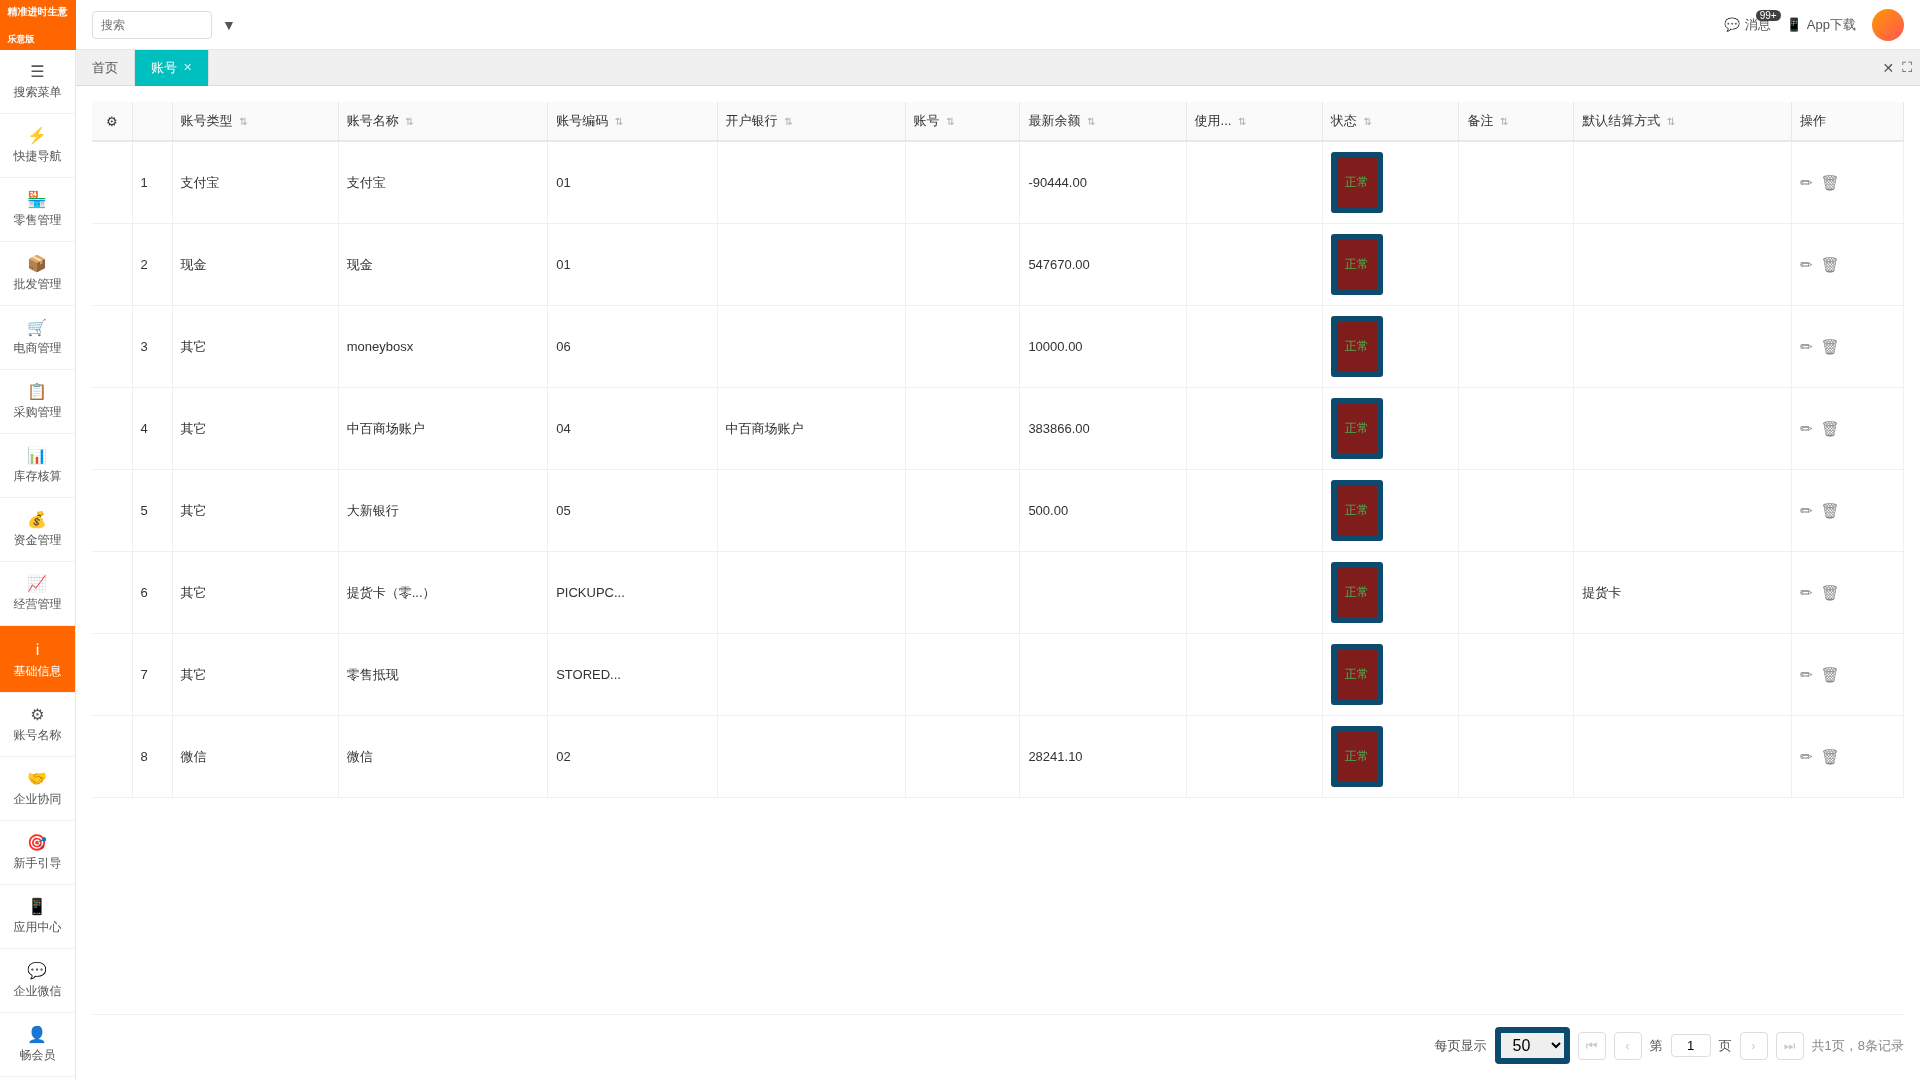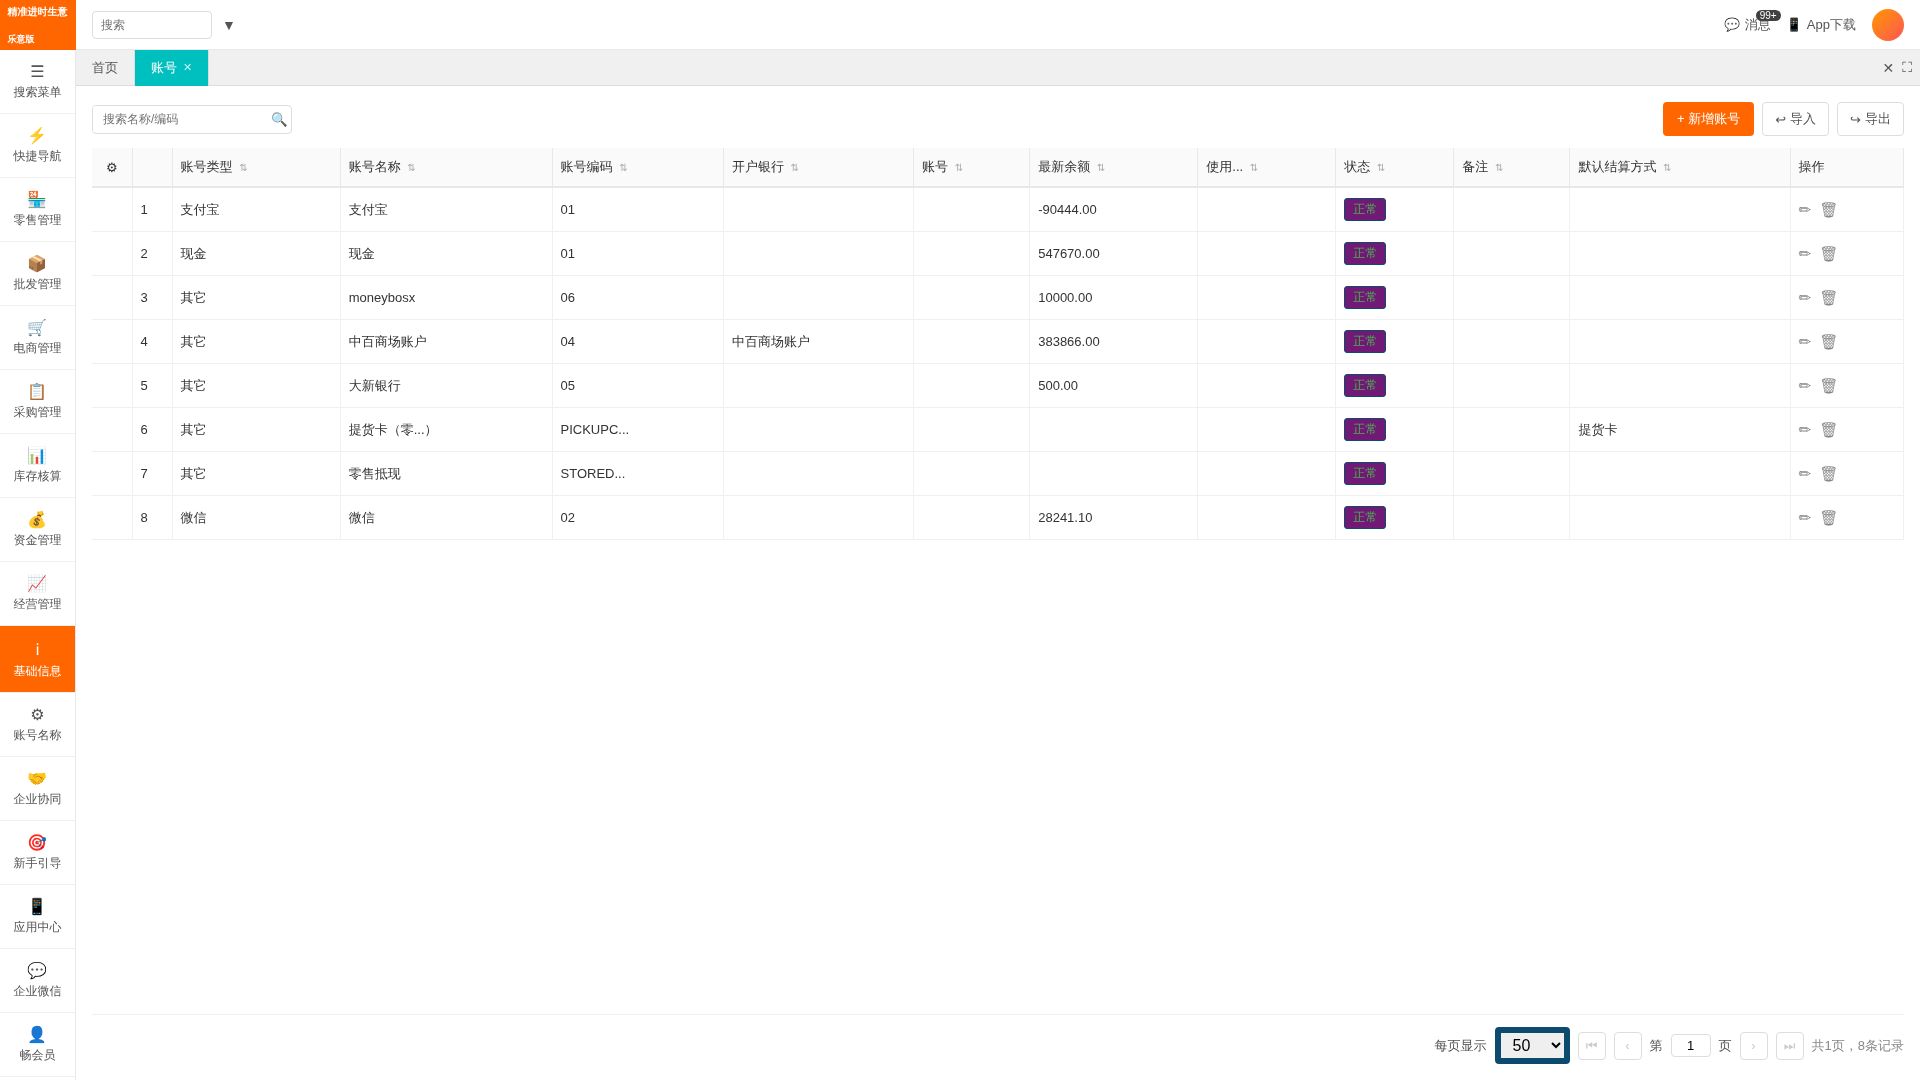--- a/index.html
+++ b/index.html
@@ -250,25 +250,25 @@
     }
     tbody td {
       padding: 10px 8px;
       color: #333;
       border-right: 1px solid #f0f0f0;
       white-space: nowrap;
     }
     tbody td:first-child { text-align: center; color: #888; }
     .status-badge {
       display: inline-block;
-      background: #701a75;
+      background: #7f1d1d;
       color: #4caf50;
-      border: 1px solid #0c4a6e;
+      border: 6px solid #0c4a6e;
       border-radius: 3px;
-      padding: 2px 8px;
+      padding: 16px 8px;
       font-size: 12px;
     }
     .action-btns { display: flex; gap: 8px; }
     .action-btn {
       background: none;
       border: none;
       cursor: pointer;
       color: #888;
       font-size: 15px;
     }
@@ -429,41 +429,20 @@
     <button class="tab-fullscreen">
       <span>✕</span>
     </button>
     <button class="tab-fullscreen">
       <span>⛶</span>
     </button>
   </div>
 
   <div class="content-area">
 
-    <div class="toolbar">
-      <div class="search-input-wrap">
-        <input type="text" style="border: none; outline: none; padding: 6px 10px; font-size: 12px; width: 170px;" placeholder="搜索名称/编码">
-        <button class="search-icon-btn">
-          <span>🔍</span>
-        </button>
-      </div>
-      <div class="toolbar-right">
-        <button class="btn-add">
-          <span>+ 新增账号</span>
-        </button>
-        <button class="btn-import">
-          <span>↩</span>
-          <span>导入</span>
-        </button>
-        <button class="btn-export">
-          <span>↪</span>
-          <span>导出</span>
-        </button>
-      </div>
-    </div>
 
     <div class="table-wrap">
       <table>
         <thead>
           <tr>
             <th class="settings-icon-col">
               <span>⚙</span>
             </th>
             <th style="width:40px; text-align:center;"></th>
             <th>

